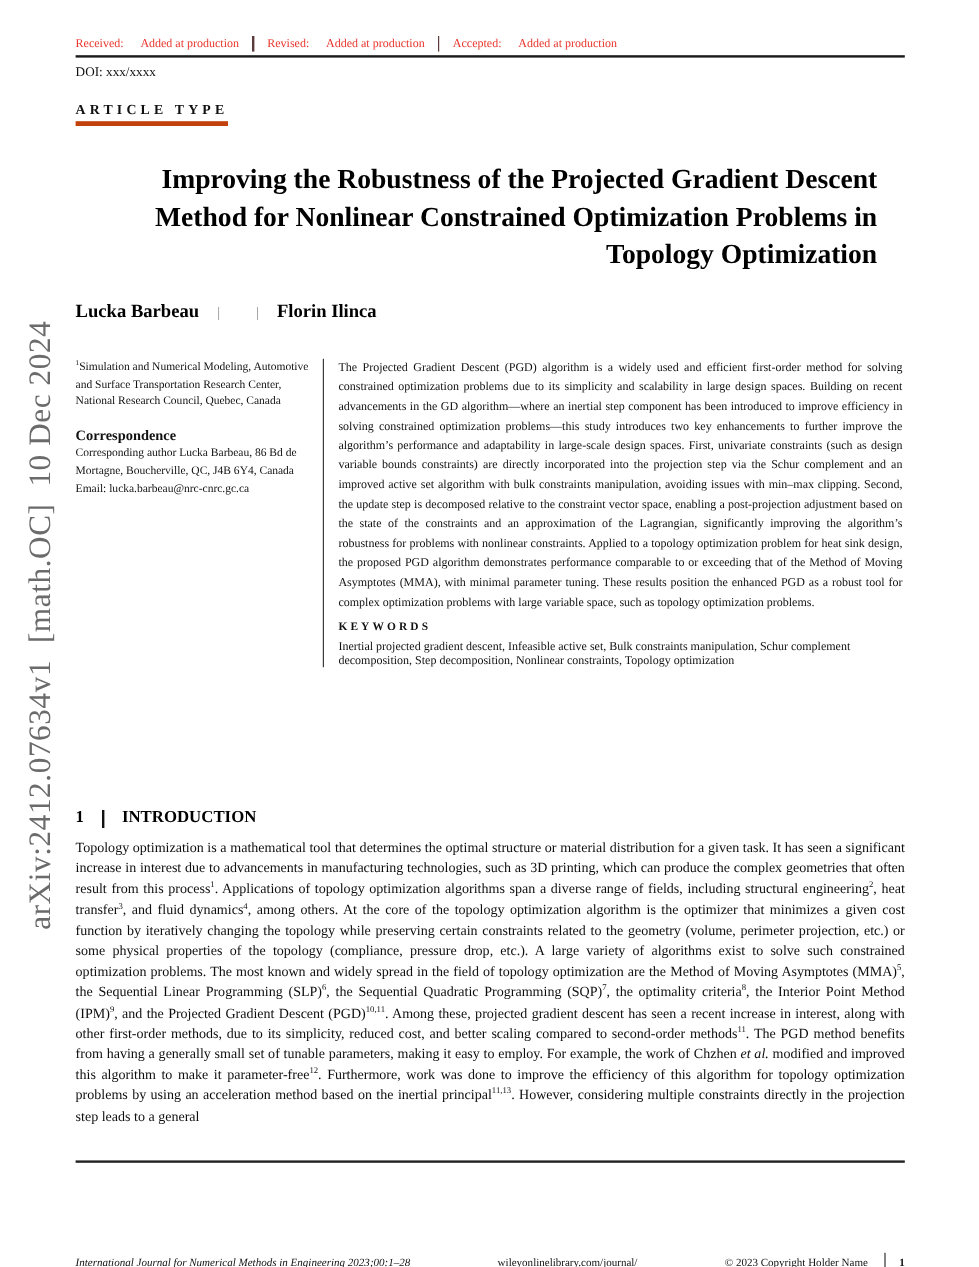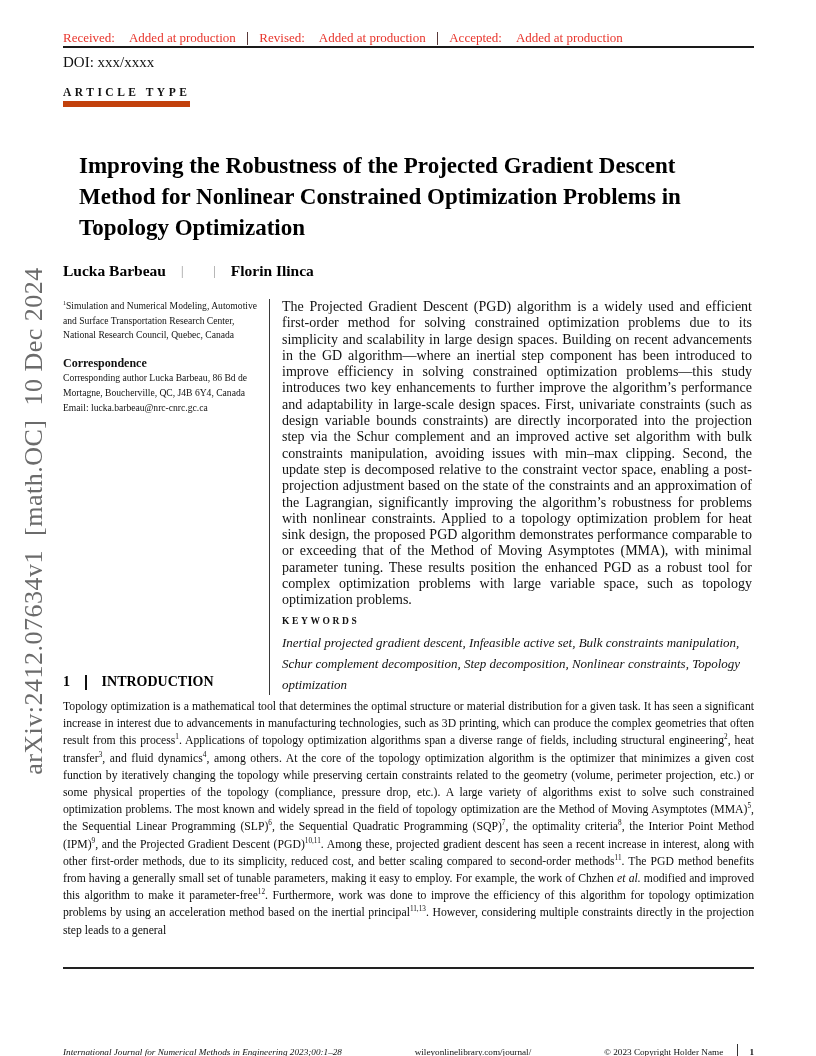--- a/index.html
+++ b/index.html
@@ -14,56 +14,56 @@
   .arxiv-stamp {
     position:absolute; left:34px; top:521px;
     transform:translate(-50%,-50%) rotate(-90deg);
     font-size:26px; color:#6b6b6b; white-space:pre; letter-spacing:0.5px;
   }
 
   
   .received-row {
     position:absolute; left:63px; top:30px; width:691px;
     display:flex; align-items:center;
-    font-size:13px; color:#e8352c;
+    font-size:10px; color:#e8352c;
   }
   .rcv-value { margin-left:14px; }
   .rcv-divider { width:1.5px; height:13px; background:#5a3a3a; margin:0 11px; }
   .header-rule { position:absolute; left:63px; top:46px; width:691px; height:1.6px; background:#1a1a1a; }
-  .doi-line { position:absolute; left:63px; top:54px; font-size:15px; color:#111; }
+  .doi-line { position:absolute; left:63px; top:54px; font-size:11px; color:#111; }
 
   .article-type {
     position:absolute; left:63px; top:86px;
     font-size:11.5px; font-weight:bold; letter-spacing:3.5px;
-    padding-bottom:3px; border-bottom:6px solid #c2410c;
+    padding-bottom:3px; border-bottom:4px solid #c2410c;
   }
 
   .paper-title {
     position:absolute; left:63px; top:134px; width:668px;
     font-size:23px; font-weight:bold; line-height:31px; color:#000;
   }
 
   .authors-row {
-    position:absolute; left:63px; top:262px;
+    position:absolute; left:63px; top:251px;
     display:flex; align-items:center;
     font-size:15.5px; font-weight:bold; color:#000;
   }
   .author-sep { font-weight:normal; color:#8a8a8a; font-size:12px; margin:0 15px; }
 
   
   .two-col { position:absolute; left:63px; top:299px; width:691px; display:flex; }
   .side-col { width:196px; font-size:9.6px; line-height:14.6px; color:#111; }
   .side-col .block { margin-bottom:13px; }
   .side-heading { font-weight:bold; font-size:12px; margin-bottom:1px; }
   .col-divider { width:1px; background:#3a3a3a; margin-left:10px; }
   .abs-col { margin-left:12px; width:470px; }
   .abs-heading { font-size:15px; font-weight:bold; margin:1px 0 10px 0; }
-  .abs-body { font-size:14px; line-height:16.3px; text-align:justify; }
+  .abs-body { font-size:10px; line-height:16.3px; text-align:justify; }
   .kw-heading { margin-top:7px; font-size:9.5px; font-weight:bold; letter-spacing:2.6px; }
-  .kw-text { margin-top:6px; font-size:13px; line-height:21px;font-style:italic; }
+  .kw-text { margin-top:6px; font-size:10px; line-height:11px; }
 
   .section-heading {
     position:absolute; left:63px; top:674px;
     display:flex; align-items:center;
     font-size:14px; font-weight:bold; color:#000;
   }
   .sec-divider { width:1.6px; height:15px; background:#111; margin:0 15px; }
 
   .intro-body {
     position:absolute; left:63px; top:698px; width:691px;
@@ -96,21 +96,21 @@
     <span class="rcv-value">Added at production</span>
     <span class="rcv-divider"></span>
     <span>Accepted:</span>
     <span class="rcv-value">Added at production</span>
   </div>
   <div class="header-rule"></div>
   <div class="doi-line">DOI: xxx/xxxx</div>
 
   <div class="article-type">ARTICLE TYPE</div>
 
-  <h1 class="paper-title" style="margin:16px;">Improving the Robustness of the Projected Gradient Descent Method for Nonlinear Constrained Optimization Problems in Topology Optimization</h1>
+  <h1 class="paper-title" style="margin:0;text-align:right;">Improving the Robustness of the Projected Gradient Descent Method for Nonlinear Constrained Optimization Problems in Topology Optimization</h1>
 
   <div class="authors-row">
     <span>Lucka Barbeau</span>
     <span class="author-sep">|</span>
     <span class="author-sep">|</span>
     <span>Florin Ilinca</span>
   </div>
 
   <div class="two-col">
     <div class="side-col">

